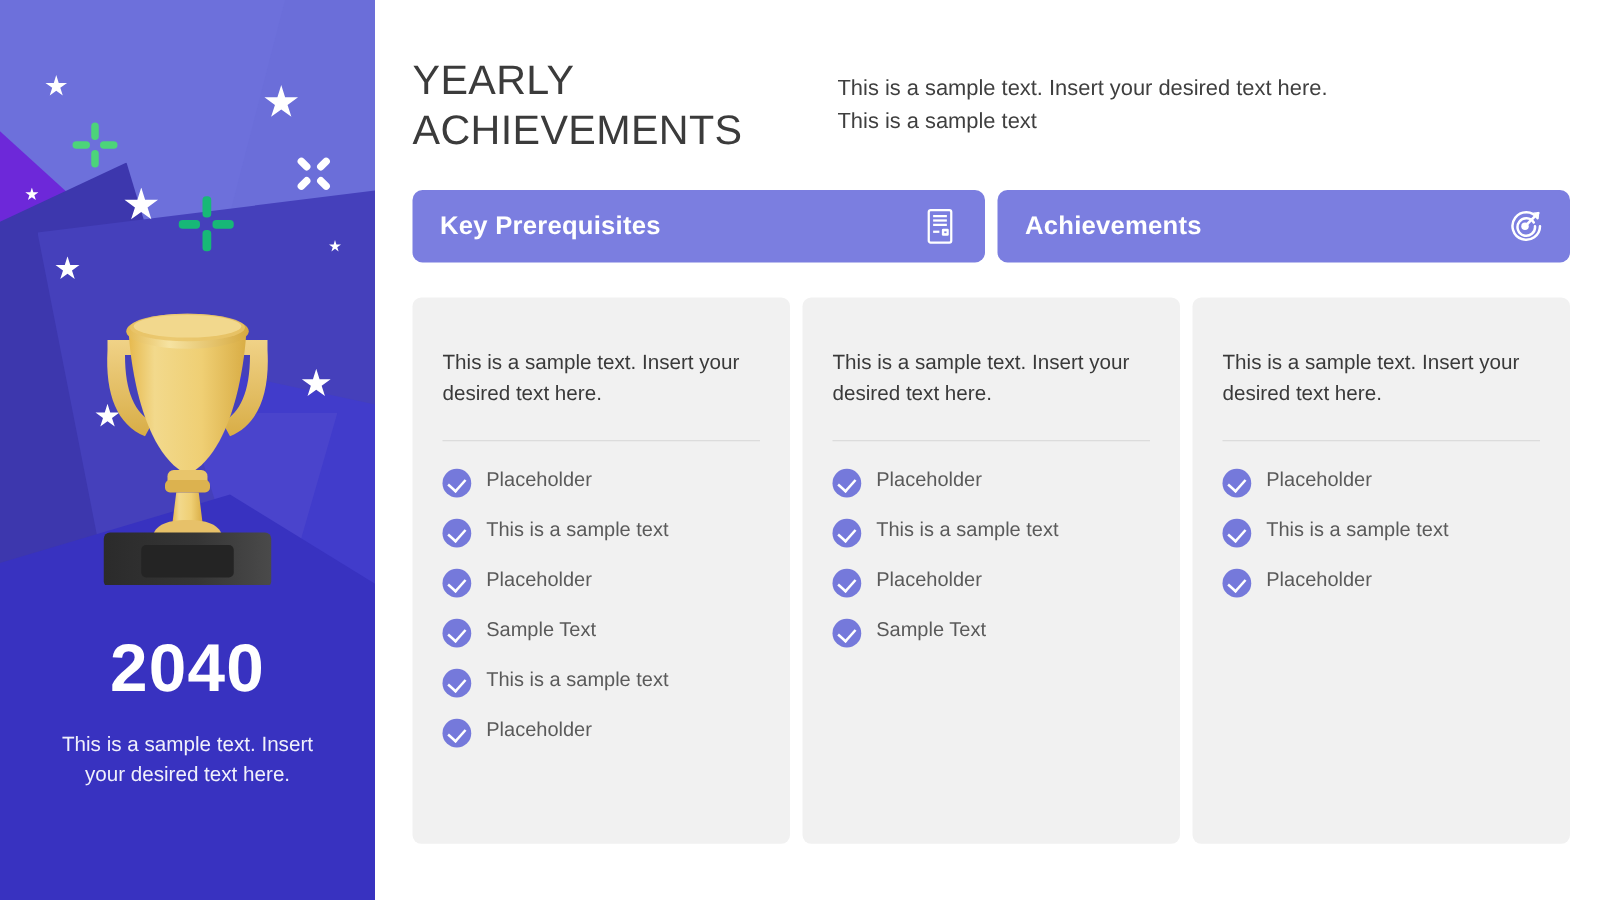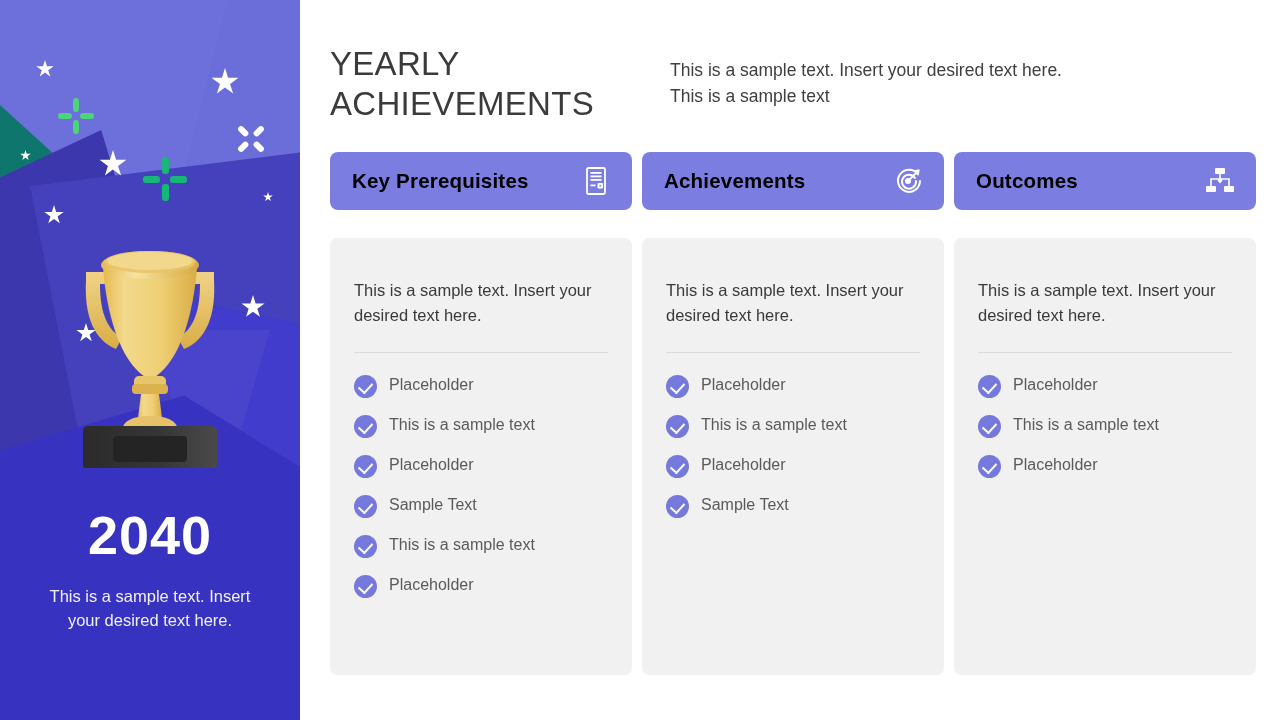--- a/index.html
+++ b/index.html
@@ -14,21 +14,21 @@
     width: 1280px; height: 720px;
     background: #ffffff;
   }
 
   
   .left-panel {
     position: absolute;
     left: 0; top: 0;
     width: 300px; height: 720px;
     overflow: hidden;
-    background: #0f766e;
+    background: #6d28d9;
   }
   .bg-shape { position: absolute; }
   
   .shape-top-light {
     left: -10px; top: -4px; width: 330px; height: 250px;
     background: #6d70db;
     clip-path: polygon(0 0, 100% 0, 100% 45%, 50% 100%, 0 40%);
   }
   .shape-top-right {
     right: -40px; top: 0; width: 160px; height: 300px;
@@ -131,21 +131,21 @@
     flex: 1;
     background: #7b7ee0;
     border-radius: 8px;
     display: flex;
     align-items: center;
     justify-content: space-between;
     padding: 0 20px 0 22px;
     cursor: pointer;
   }
   .tab-label {
-    color: #000000;
+    color: #ffffff;
     font-size: 20.5px;
     font-weight: bold;
     letter-spacing: 0.2px;
   }
   .tab-icon { width: 32px; height: 32px; flex: 0 0 32px; }
 
   
   .cards { position: absolute; left: 30px; top: 238px; width: 926px; height: 437px; display: flex; gap: 10px; }
   .card {
     flex: 1;
@@ -320,33 +320,20 @@
           <svg viewBox="0 0 32 32" width="32" height="32">
             <path d="M26 9.5 A11 11 0 1 0 28 16" fill="none" stroke="#ffffff" stroke-width="2" stroke-linecap="round"></path>
             <path d="M23 13 A7 7 0 1 0 24 16" fill="none" stroke="#ffffff" stroke-width="2" stroke-linecap="round"></path>
             <circle cx="16" cy="16" r="3" fill="#ffffff"></circle>
             <path d="M16 16 L26.5 5.5" stroke="#ffffff" stroke-width="2" stroke-linecap="round"></path>
             <path d="M22.5 5 L27.5 4.5 L27 9.5 Z" fill="#ffffff"></path>
           </svg>
         </span>
       </div>
 
-      <div class="tab">
-        <span class="tab-label">Outcomes</span>
-        <span class="tab-icon">
-          <svg viewBox="0 0 32 32" width="32" height="32">
-            <rect x="11" y="3" width="10" height="6" rx="1" fill="#ffffff"></rect>
-            <path d="M16 9 L16 13 M7 17 L7 14 L25 14 L25 17" fill="none" stroke="#ffffff" stroke-width="1.6"></path>
-            <path d="M16 12.5 L18.5 15.5 L16 18.5 L13.5 15.5 Z" fill="#ffffff"></path>
-            <rect x="2" y="21" width="10" height="6" rx="1" fill="#ffffff"></rect>
-            <rect x="20" y="21" width="10" height="6" rx="1" fill="#ffffff"></rect>
-            <path d="M7 17 L7 21 M25 17 L25 21" fill="none" stroke="#ffffff" stroke-width="1.6"></path>
-          </svg>
-        </span>
-      </div>
 
     </div>
 
     <div class="cards">
 
       <div class="card">
         <div class="card-lead">This is a sample text. Insert your desired text here.</div>
         <div class="card-divider"></div>
         <ul class="bullet-list">
           <li class="bullet">

